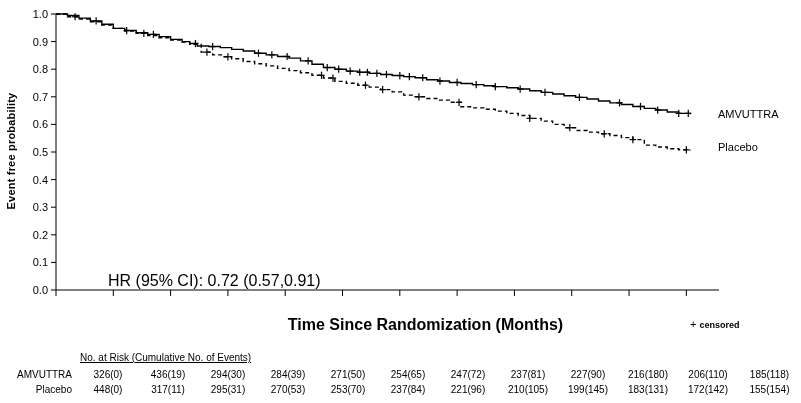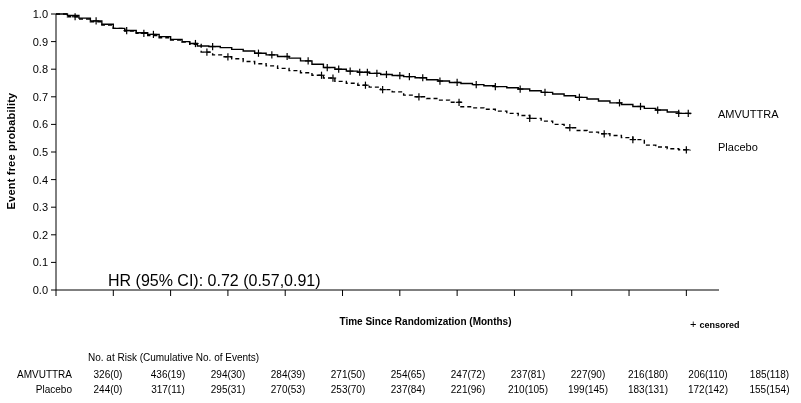--- a/index.html
+++ b/index.html
@@ -56,21 +56,21 @@
     font-size: 11px;
     font-family: "Liberation Sans", sans-serif;
   }
 
   .xaxis-title {
     position: absolute;
     left: 0;
     top: 316px;
     width: 801px;
     text-align: center;
-    font-size: 10px;
+    font-size: 16px;
     font-weight: bold;
   }
   .xaxis-title span { padding-left: 50px; }
 
   .curve-label {
     position: absolute;
     font-size: 11px;
     white-space: nowrap;
   }
   #label-amvuttra { left: 718px; top: 108px; }
@@ -102,24 +102,25 @@
   
   #risk-table {
     position: absolute;
     left: 0;
     top: 352px;
     width: 801px;
     font-size: 10px;
   }
   #risk-caption {
     position: absolute;
-    left: 88px;
+    left: 80px;
     top: 0px;
     font-size: 10px;
     white-space: nowrap;
+    text-decoration: underline;
   }
   table.risk {
     position: absolute;
     left: 0;
     top: 15px;
     border-collapse: collapse;
     width: 801px;
   }
   table.risk td {
     font-size: 10px;
@@ -408,21 +409,21 @@
             <td style="width: 60px;">254(65)</td>
             <td style="width: 60px;">247(72)</td>
             <td style="width: 60px;">237(81)</td>
             <td style="width: 60px;">227(90)</td>
             <td style="width: 60px;">216(180)</td>
             <td style="width: 60px;">206(110)</td>
             <td style="width: auto;">185(118)</td>
           </tr>
           <tr>
             <td class="rowhead">Placebo</td>
-            <td style="width: 60px;">244(0)</td>
+            <td style="width: 60px;">448(0)</td>
             <td style="width: 60px;">317(11)</td>
             <td style="width: 60px;">295(31)</td>
             <td style="width: 60px;">270(53)</td>
             <td style="width: 60px;">253(70)</td>
             <td style="width: 60px;">237(84)</td>
             <td style="width: 60px;">221(96)</td>
             <td style="width: 60px;">210(105)</td>
             <td style="width: 60px;">199(145)</td>
             <td style="width: 60px;">183(131)</td>
             <td style="width: 60px;">172(142)</td>

